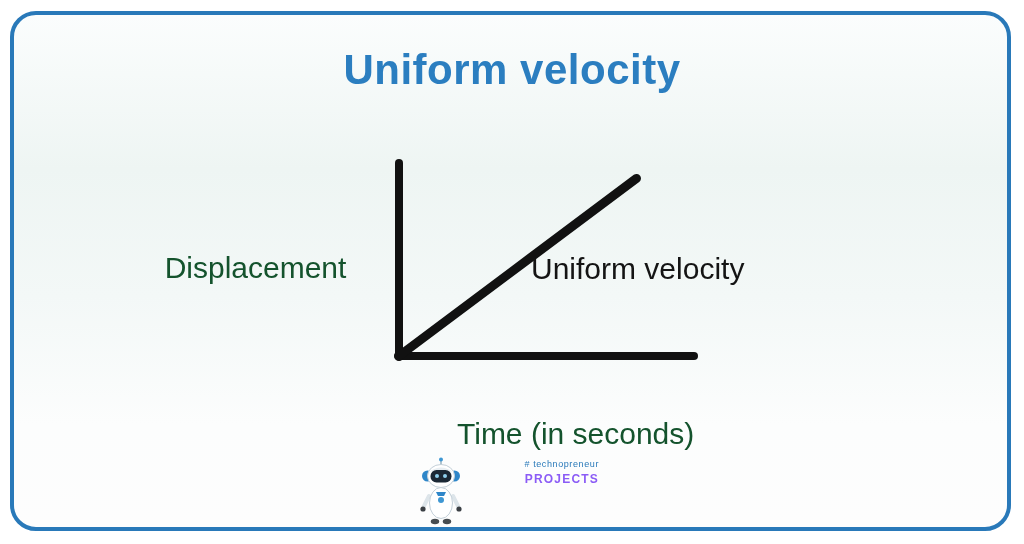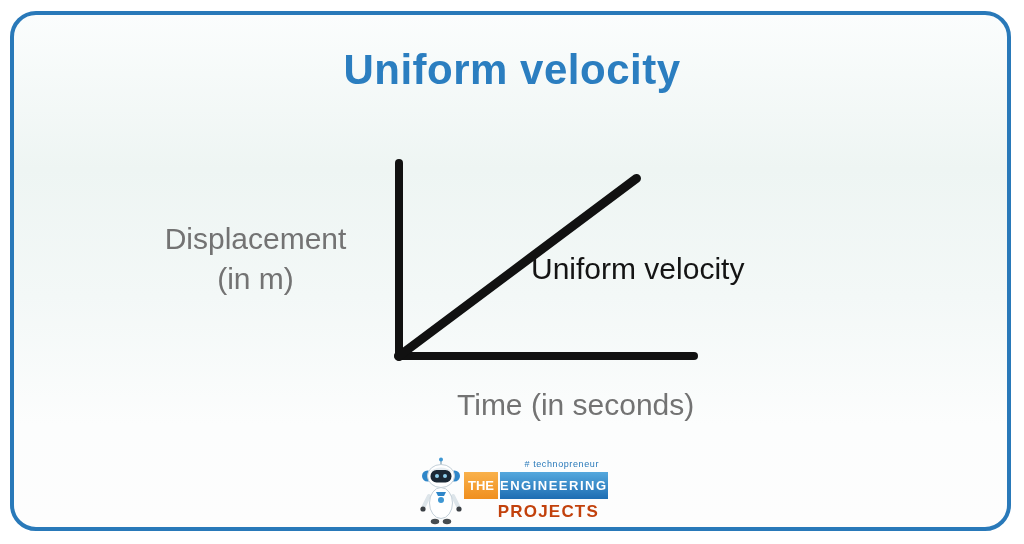--- a/index.html
+++ b/index.html
@@ -24,21 +24,21 @@
     color: #2b7ec0;
   }
 
   .chart-svg {
     position: absolute;
     left: 0; top: 0;
     width: 1024px; height: 544px;
     pointer-events: none;
   }
 
-  .axis-label { color: #737373; }
+  .axis-label { color: #14532d; margin-top: 29px; }
 
   .y-axis-label {
     position: absolute;
     left: 148px; top: 219px; width: 215px;
     text-align: center;
     font-size: 30px;
     line-height: 40px;
   }
 
   .x-axis-label {
@@ -85,24 +85,24 @@
     flex: 1;
     background: linear-gradient(180deg, #55a8dd 0%, #1e6db3 100%);
     color: #ffffff;
     font-size: 13px;
     font-weight: 700;
     letter-spacing: 1.5px;
     display: flex; align-items: center; justify-content: center;
   }
   .logo-projects {
     text-align: right;
-    font-size: 17px;
+    font-size: 12px;
     font-weight: 700;
     letter-spacing: 1.2px;
-    color: #c2410c;
+    color: #8b5cf6;
     margin-top: 3px;
     font-family: "Liberation Sans Narrow", "Liberation Sans", sans-serif;
   }
 </style>
 </head>
 <body>
 
 <div class="frame"></div>
 
 <h1 class="page-title">Uniform velocity</h1>
@@ -112,21 +112,20 @@
       <line x1="399" y1="357" x2="399" y2="163" stroke="#111111" stroke-width="8" stroke-linecap="round"></line>
       <line x1="398" y1="356" x2="694" y2="356" stroke="#111111" stroke-width="8" stroke-linecap="round"></line>
     </g>
   <g id="plot-lines">
       <line x1="399" y1="356" x2="636.475" y2="178.44" stroke="#111111" stroke-width="9" stroke-linecap="round"></line>
     </g>
 </svg>
 
 <div class="y-axis-label axis-label">
   <div>Displacement</div>
-  <div>(in m)</div>
 </div>
 
 <div class="x-axis-label axis-label">Time (in seconds)</div>
 
 <div class="line-annotation">Uniform velocity</div>
 
 <div class="logo">
   <svg class="logo-robot" viewBox="0 0 50 70">
 
     <line x1="25" y1="6" x2="25" y2="12" stroke="#9db6c4" stroke-width="1.6"></line>
@@ -149,19 +148,15 @@
 
     <ellipse cx="25" cy="48" rx="11.5" ry="15.5" fill="#ffffff" stroke="#c3cfd8" stroke-width="1"></ellipse>
     <path d="M20 37 L30 37 L28 41 L22 41 Z" fill="#2e86c9"></path>
     <circle cx="25" cy="45" r="3" fill="#3e97d3"></circle>
 
     <ellipse cx="19" cy="66.5" rx="4.2" ry="2.8" fill="#474c50"></ellipse>
     <ellipse cx="31" cy="66.5" rx="4.2" ry="2.8" fill="#474c50"></ellipse>
   </svg>
   <div class="logo-text">
     <div class="logo-tagline"># technopreneur</div>
-    <div class="logo-boxes">
-      <div class="logo-the">THE</div>
-      <div class="logo-engineering">ENGINEERING</div>
-    </div>
     <div class="logo-projects">PROJECTS</div>
   </div>
 </div>
 
 </body></html>

